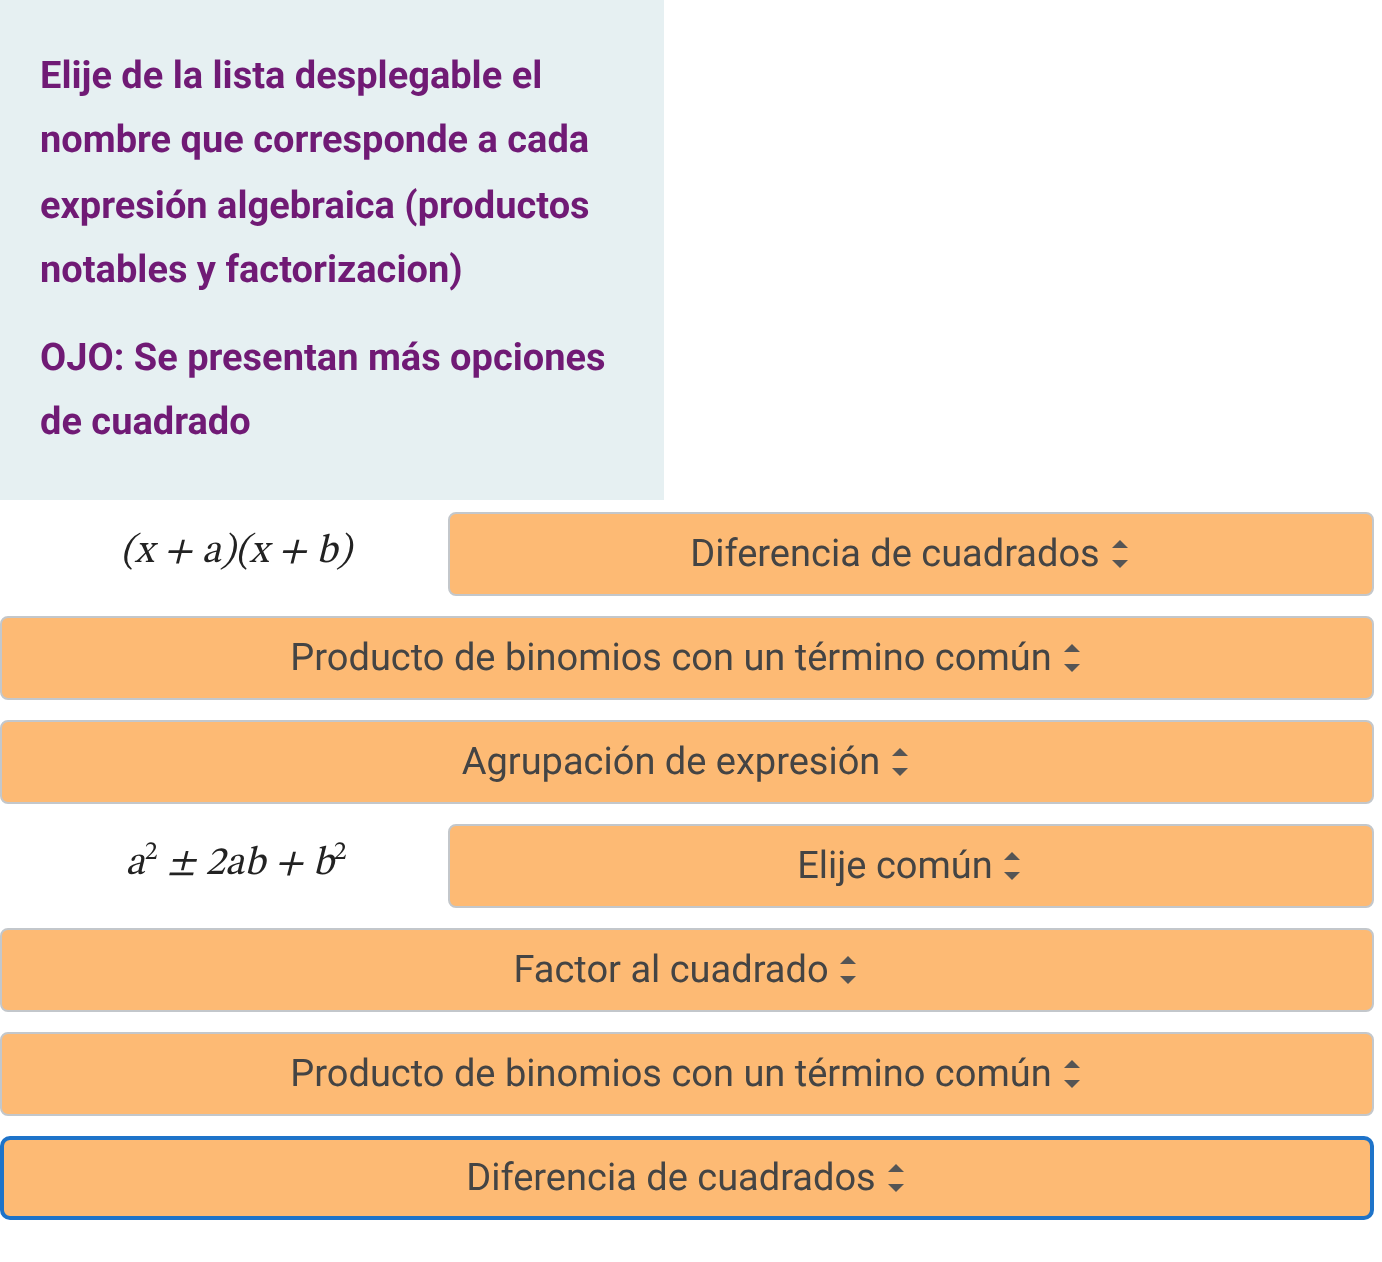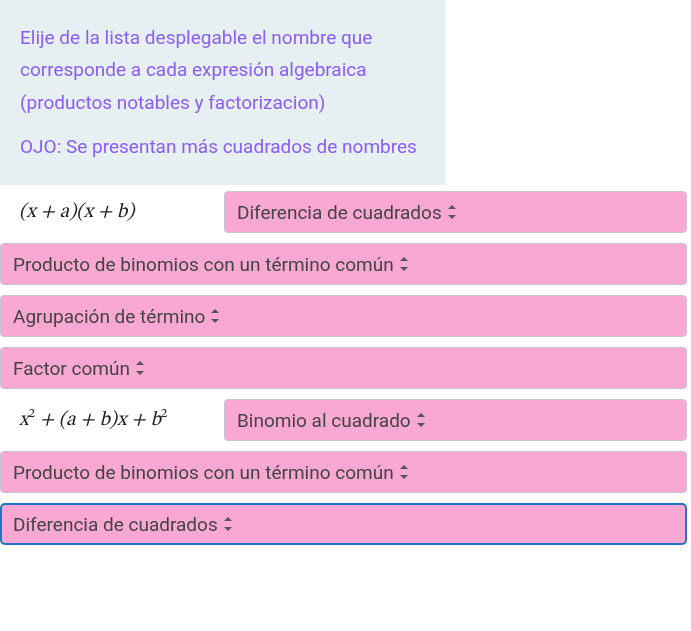--- a/index.html
+++ b/index.html
@@ -11,23 +11,24 @@
       height: 631px;
       background: #fff;
     }
     .container {
       display: flex;
       flex-direction: column;
     }
     .prompt-box {
       background: #e6f0f2;
       padding: 22px 20px 22px 20px;
-      width: 445px;
+      width: 332px;
       line-height: 1.7;
-      color: #8b5cf6;
+      color: #701a75;
+      font-weight: bold;
     }
     .prompt-box p + p { margin-top: 12px; }
     .match-area {
       padding-top: 6px;
     }
     .row {
       display: flex;
       align-items: center;
       margin-bottom: 10px;
     }
@@ -35,34 +36,35 @@
       background: #fff;
       border: 1px solid transparent;
       padding: 4px 6px 4px 0;
       font-family: "Cambria Math", "STIX Two Math", "Times New Roman", serif;
       font-style: italic;
       font-size: 20px;
       color: #222;
       width: 206px;
       margin-left: 18px;
       white-space: nowrap;
+      text-align: center;
     }
     .expr sup { font-size: 13px; font-style: normal; vertical-align: super; line-height: 0; }
     .select-wrap {
       flex: 1;
       margin-right: 4px;
       position: relative;
     }
     .select {
       display: flex;
       align-items: center;
-      justify-content: flex-start;
+      justify-content: center;
       border: 1px solid #c3c7cb;
       border-radius: 4px;
-      background: #f9a8d4;
+      background: #fdba74;
       padding: 8px 12px;
       font-size: 19px;
       color: #444;
       cursor: pointer;
       height: 42px;
     }
     .select.focused {
       border: 2px solid #1e73c9;
       border-radius: 5px;
       padding: 7px 11px;
@@ -98,21 +100,21 @@
       white-space: nowrap;
     }
   </style>
 </head>
 <body>
 
 <div class="container">
 
   <div class="prompt-box">
     <p>Elije de la lista desplegable el nombre que corresponde a cada expresión algebraica (productos notables y factorizacion)</p>
-    <p>OJO: Se presentan más cuadrados de nombres</p>
+    <p>OJO: Se presentan más opciones de cuadrado</p>
   </div>
 
   <div class="match-area" id="match-area">
 
   <div class="row">
         <div class="expr">(<i>x</i> + <i>a</i>)(<i>x</i> + <i>b</i>)</div>
         <div class="select-wrap">
           <div class="select">
             <span class="select-label">Diferencia de cuadrados</span>
             <span class="caret"></span>
@@ -123,38 +125,38 @@
         <div class="select-wrap">
           <div class="select">
             <span class="select-label">Producto de binomios con un término común</span>
             <span class="caret"></span>
           </div>
         </div>
       </div>
       <div class="row">
         <div class="select-wrap">
           <div class="select">
-            <span class="select-label">Agrupación de término</span>
+            <span class="select-label">Agrupación de expresión</span>
+            <span class="caret"></span>
+          </div>
+        </div>
+      </div>
+      <div class="row">
+        <div class="expr"><i>a</i><sup>2</sup> ± 2<i>a</i><i>b</i> + <i>b</i><sup>2</sup></div>
+        <div class="select-wrap">
+          <div class="select">
+            <span class="select-label">Elije común</span>
             <span class="caret"></span>
           </div>
         </div>
       </div>
       <div class="row">
         <div class="select-wrap">
           <div class="select">
-            <span class="select-label">Factor común</span>
-            <span class="caret"></span>
-          </div>
-        </div>
-      </div>
-      <div class="row">
-        <div class="expr"><i>x</i><sup>2</sup> + (<i>a</i> + <i>b</i>)<i>x</i> + <i>b</i><sup>2</sup></div>
-        <div class="select-wrap">
-          <div class="select">
-            <span class="select-label">Binomio al cuadrado</span>
+            <span class="select-label">Factor al cuadrado</span>
             <span class="caret"></span>
           </div>
         </div>
       </div>
       <div class="row">
         <div class="select-wrap">
           <div class="select">
             <span class="select-label">Producto de binomios con un término común</span>
             <span class="caret"></span>
           </div>

